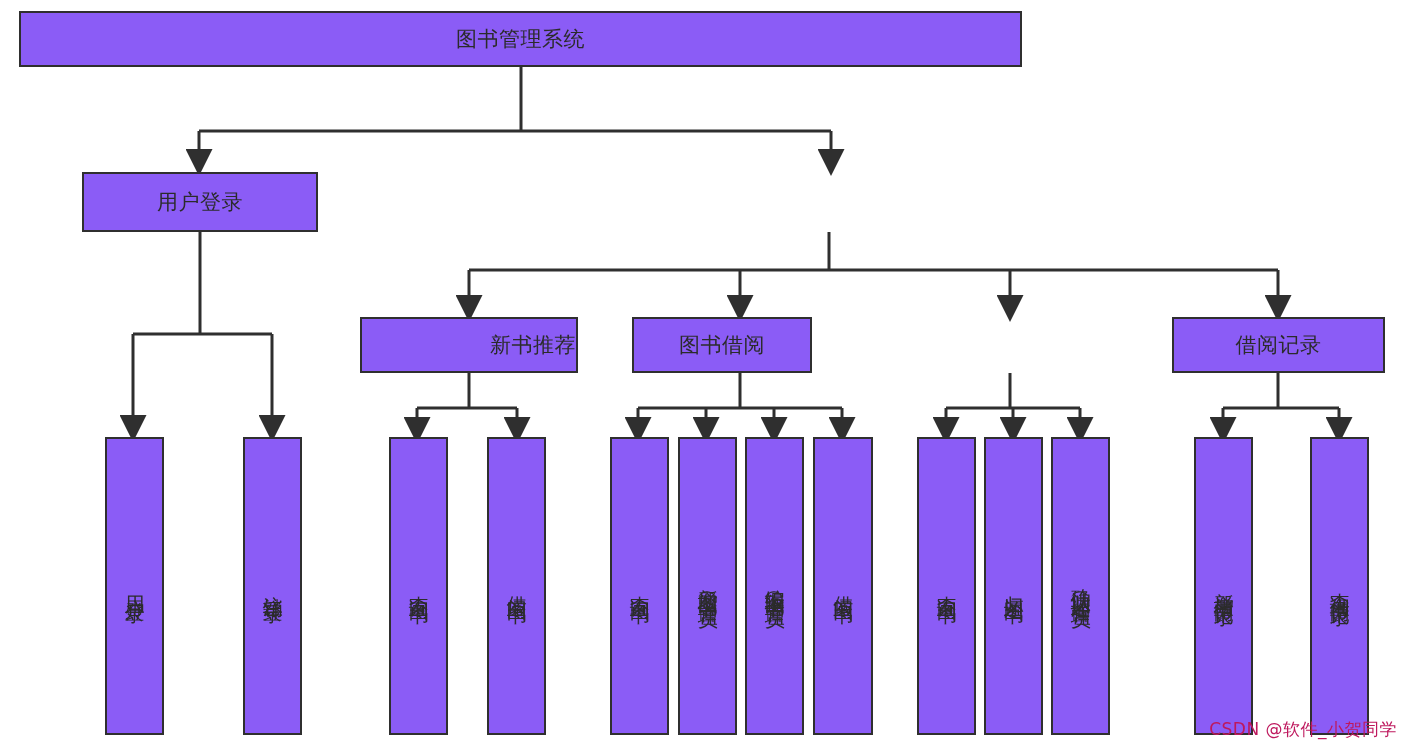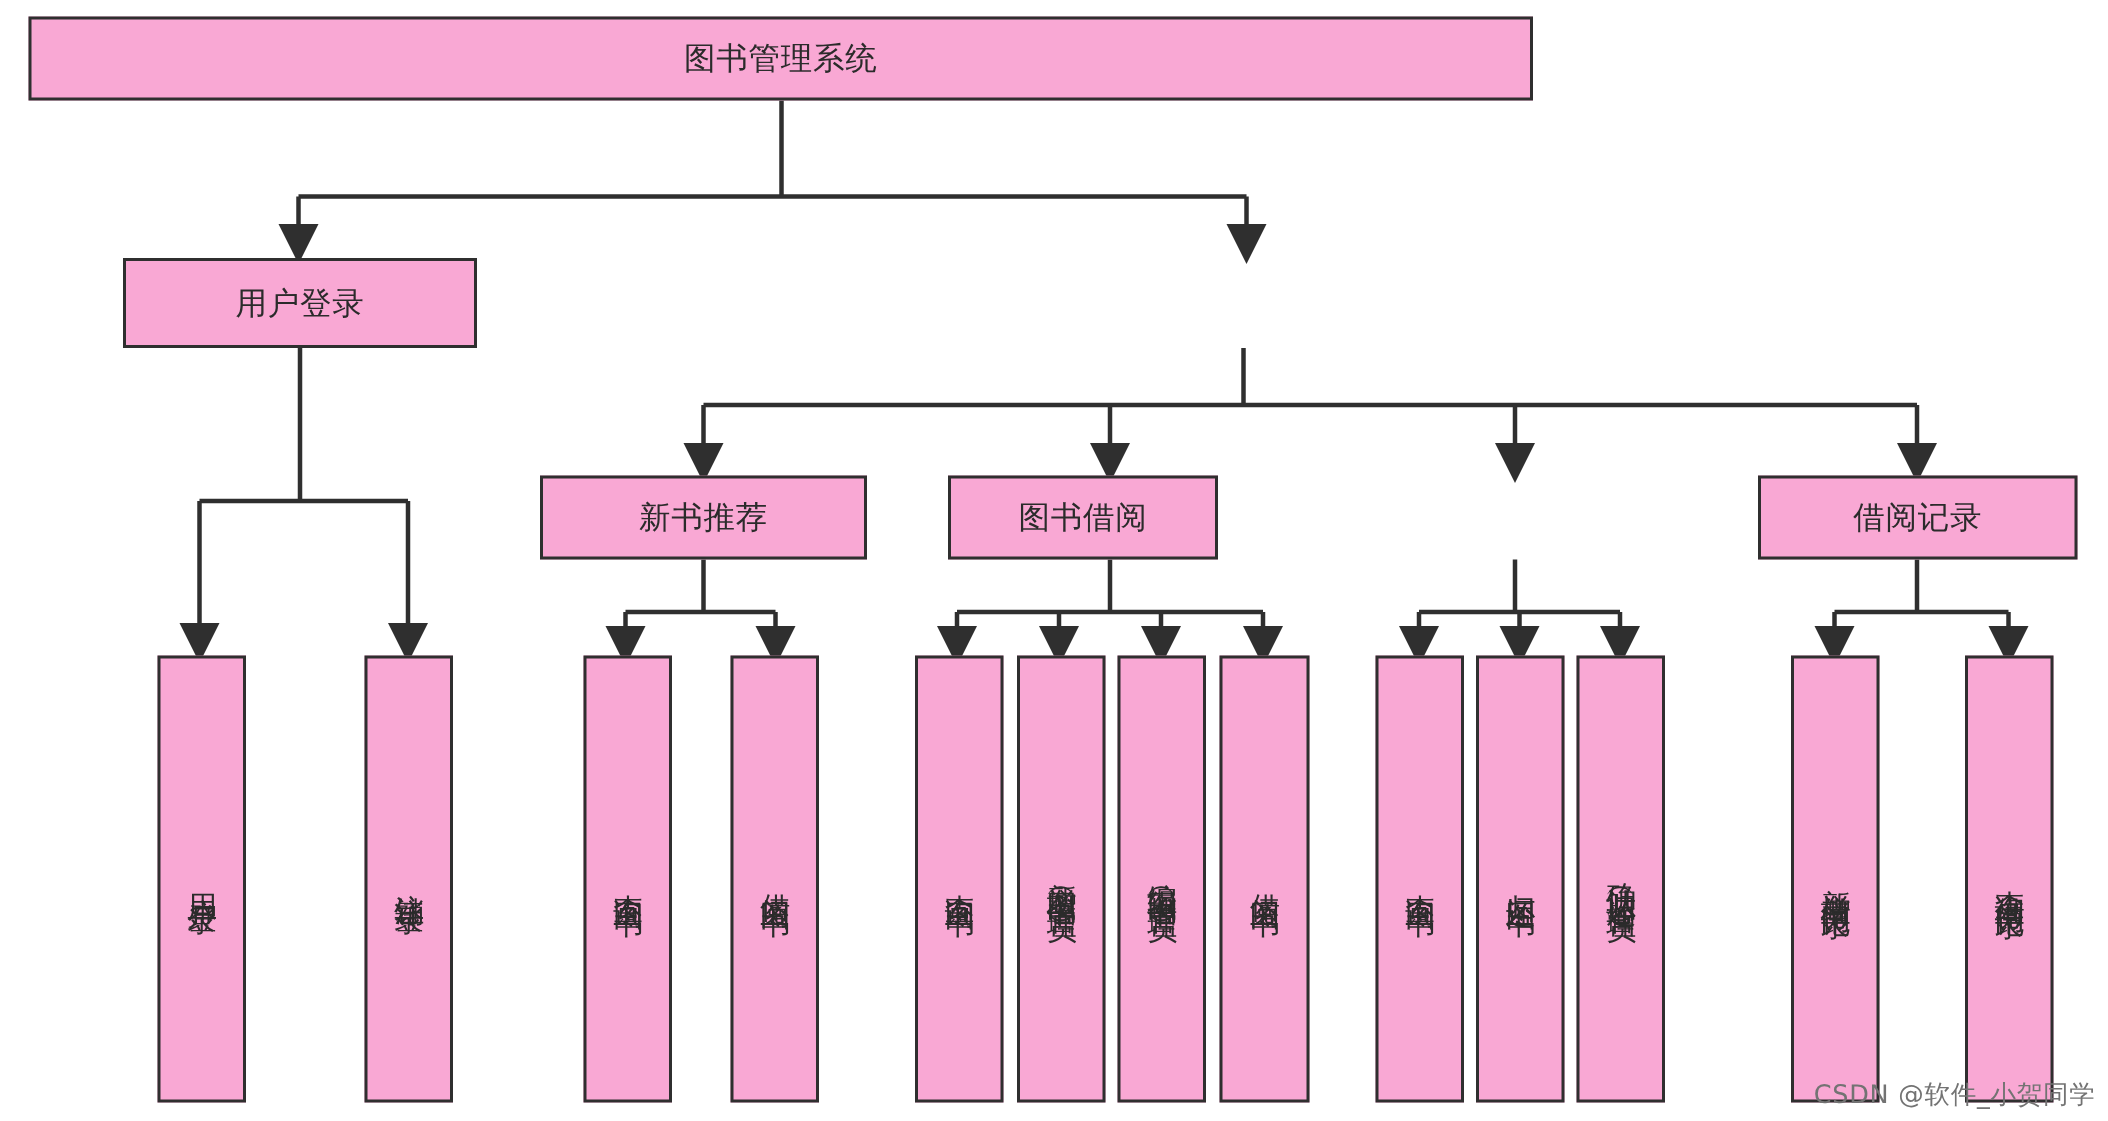--- a/index.html
+++ b/index.html
@@ -21,21 +21,21 @@
     position: absolute;
     left: 0;
     top: 0;
     width: 1405px;
     height: 747px;
   }
   .node-box {
     position: absolute;
     box-sizing: border-box;
     border: 2px solid #2f2f2f;
-    background: #f9a8d4;
+    background: #8b5cf6;
     display: flex;
     align-items: center;
     justify-content: center;
     color: #1a1a1a;
   }
   .node-label {
     font-size: 21px;
     line-height: 1.18;
     letter-spacing: 0.5px;
     white-space: nowrap;
@@ -47,21 +47,21 @@
     letter-spacing: 3px;
     font-size: 20px;
     white-space: nowrap;
     text-align: center;
   }
   .watermark {
     position: absolute;
     right: 8px;
     bottom: 6px;
     font-size: 17px;
-    color: #737373;
+    color: #be185d;
     letter-spacing: 0.5px;
     white-space: nowrap;
     pointer-events: none;
   }
 </style>
 </head>
 <body>
 
 <div id="stage">
 
@@ -117,21 +117,21 @@
   </svg>
 
   <div class="node-box" id="node-root" style="left: 19px; top: 11px; width: 1003px; height: 56px;">
     <span class="node-label">图书管理系统</span>
   </div>
 
   <div class="node-box" id="node-l1-0" style="left: 82px; top: 172px; width: 236px; height: 60px;">
     <span class="node-label">用户登录</span>
   </div>
 
-  <div class="node-box" id="node-l2-0" style="left: 360px; top: 317px; width: 218px; height: 56px;">
+  <div class="node-box" id="node-l2-0" style="left: 360px; top: 317px; width: 218px; height: 56px; justify-content: flex-end;">
     <span class="node-label">新书推荐</span>
   </div>
   <div class="node-box" id="node-l2-1" style="left: 632px; top: 317px; width: 180px; height: 56px;">
     <span class="node-label">图书借阅</span>
   </div>
   <div class="node-box" id="node-l2-3" style="left: 1172px; top: 317px; width: 213px; height: 56px;">
     <span class="node-label">借阅记录</span>
   </div>
 
   <div class="node-box vertical" id="node-leaf-0" style="left: 105px; top: 437px; width: 59px; height: 298px;">

